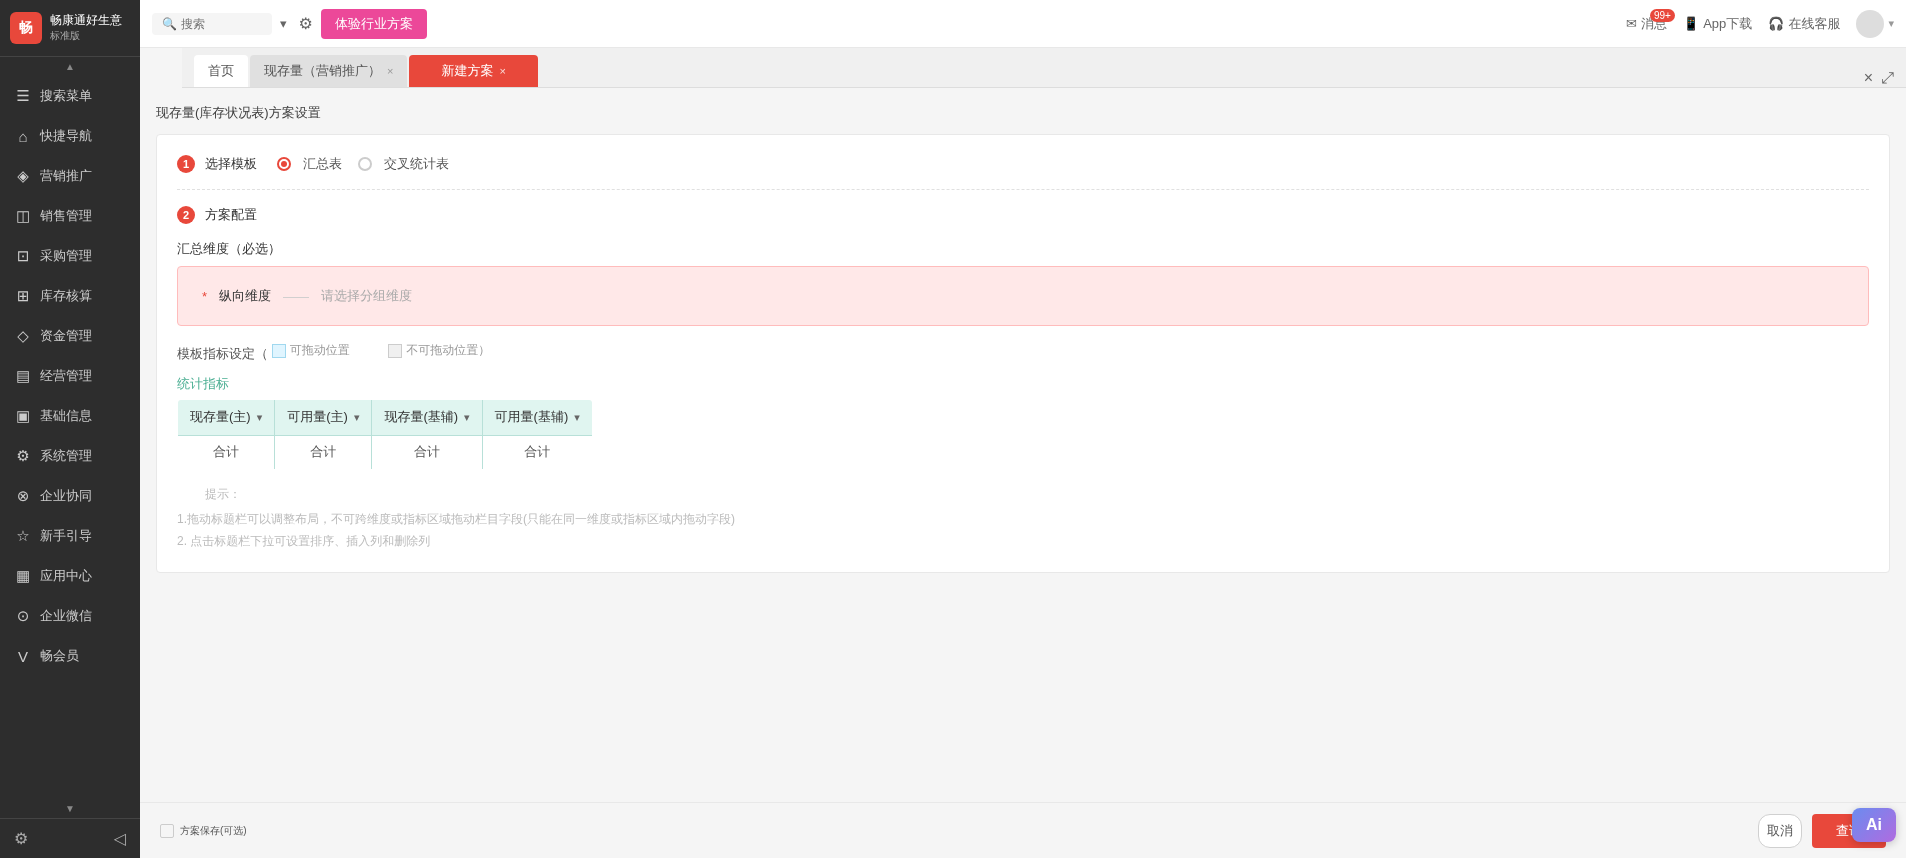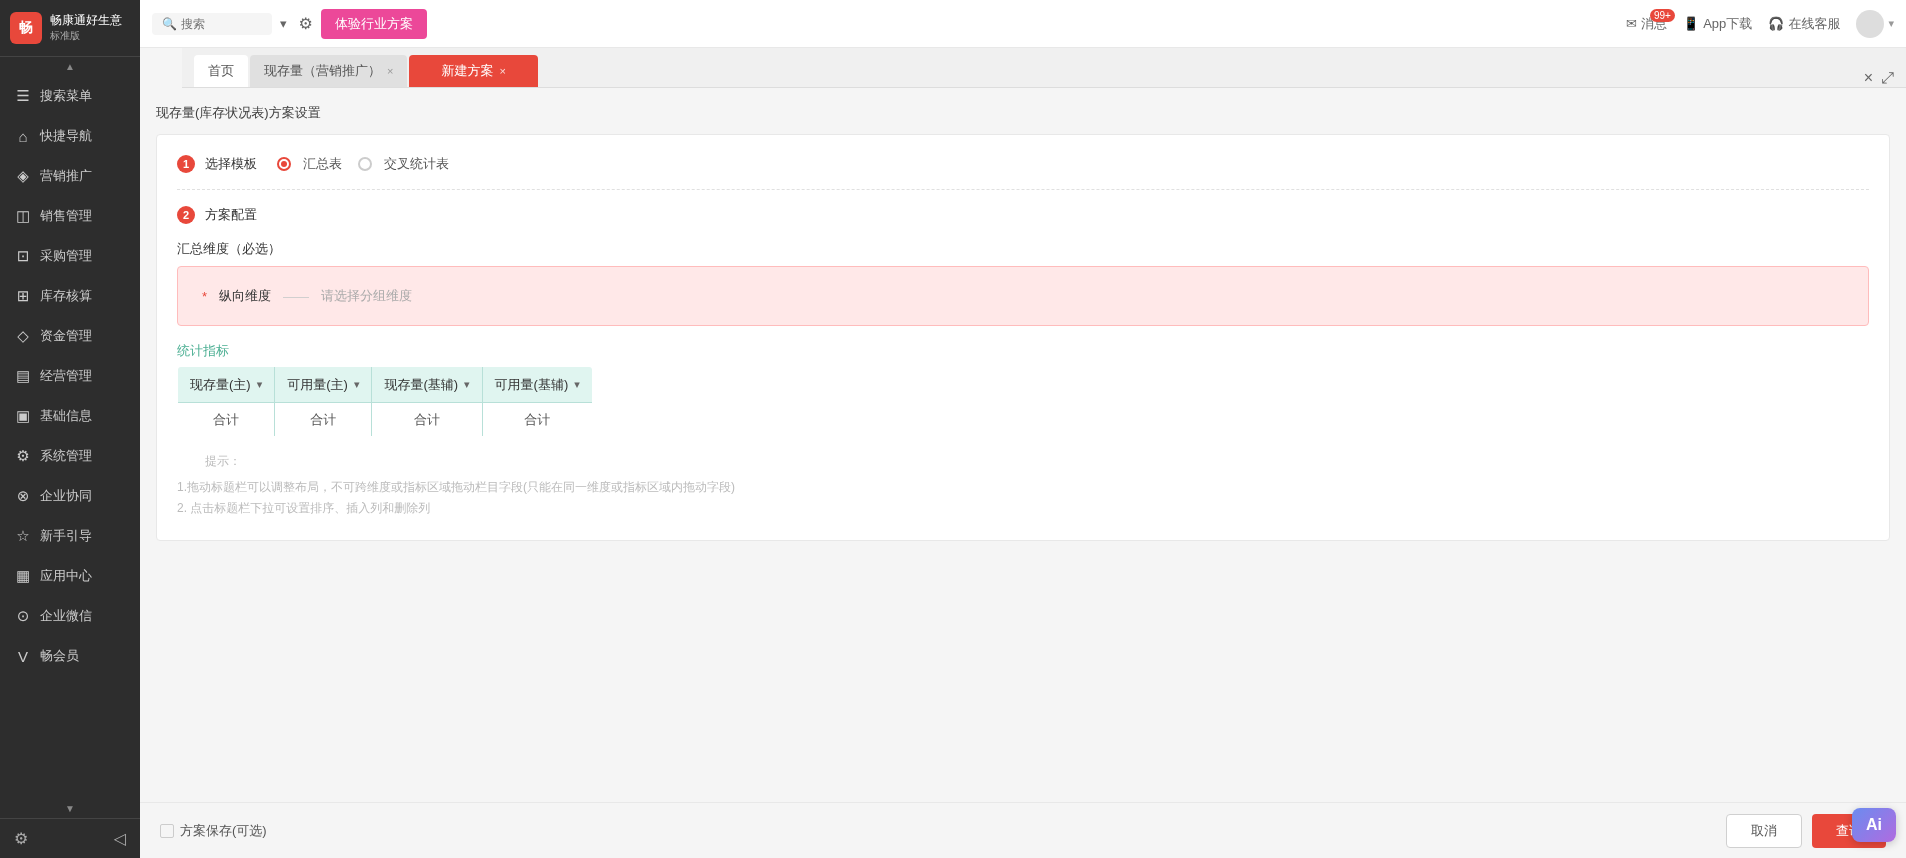--- a/index.html
+++ b/index.html
@@ -202,26 +202,26 @@
     .tips-section { margin-top: 14px; color: #bbb; font-size: 12px; line-height: 1.8; }
     .tips-title { color: #bbb; margin-bottom: 4px; margin-left: 28px; }
 
     .bottom-bar {
       height: 56px;
       background: #f5f5f5;
       border-top: 1px solid #e8e8e8;
       display: flex; align-items: center; justify-content: space-between;
       padding: 0 20px;
     }
-    .save-check { display: flex; align-items: center; gap: 6px; font-size: 13px; color: #555; cursor: pointer; }
+    .save-check { display: flex; align-items: center; gap: 6px; font-size: 10px; color: #555; cursor: pointer; }
     .checkbox { width: 14px; height: 14px; border: 1px solid #ccc; border-radius: 2px; }
     .bottom-btns { display: flex; gap: 10px; }
     .btn-cancel {
       background: #fff; border: 1px solid #d0d0d0;
-      color: #555; padding: 7px 24px; border-radius: 4px;
+      color: #555; padding: 7px 8px; border-radius: 12px;
       cursor: pointer; font-size: 13px;
     }
     .btn-query {
       background: #e8483b; border: none;
       color: white; padding: 7px 24px; border-radius: 4px;
       cursor: pointer; font-size: 13px;
     }
   </style>
 </head>
 <body>
@@ -386,20 +386,36 @@
       <div style="margin-left:0;">
         <div class="required-label">汇总维度（必选）</div>
         <div class="dimension-box">
           <span class="dim-required">*</span>
           <span class="dim-label">纵向维度</span>
           <span class="dim-dash">——</span>
           <span class="dim-placeholder">请选择分组维度</span>
         </div>
       </div>
 
+      <div style="margin-bottom:12px;">
+        <div class="indicator-label">
+          <span>模板指标设定（</span>
+          <span class="indicator-legend" style="display:inline-flex;">
+            <span class="legend-item">
+              <span class="legend-box-movable"></span>
+              <span>可拖动位置</span>
+            </span>
+            &nbsp;&nbsp;
+            <span class="legend-item">
+              <span class="legend-box-fixed"></span>
+              <span>不可拖动位置）</span>
+            </span>
+          </span>
+        </div>
+      </div>
 
       <div class="stats-section">
         <div class="stats-label">统计指标</div>
         <table class="stats-table">
           <thead>
             <tr>
               <th>
                 <div class="th-inner">
                   <span>现存量(主)</span>
                   <span class="th-chevron">▾</span>

